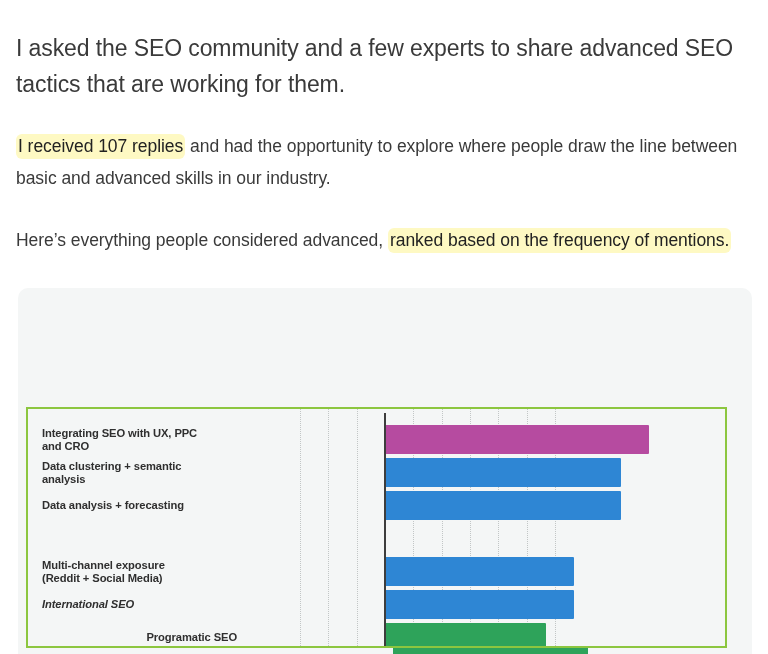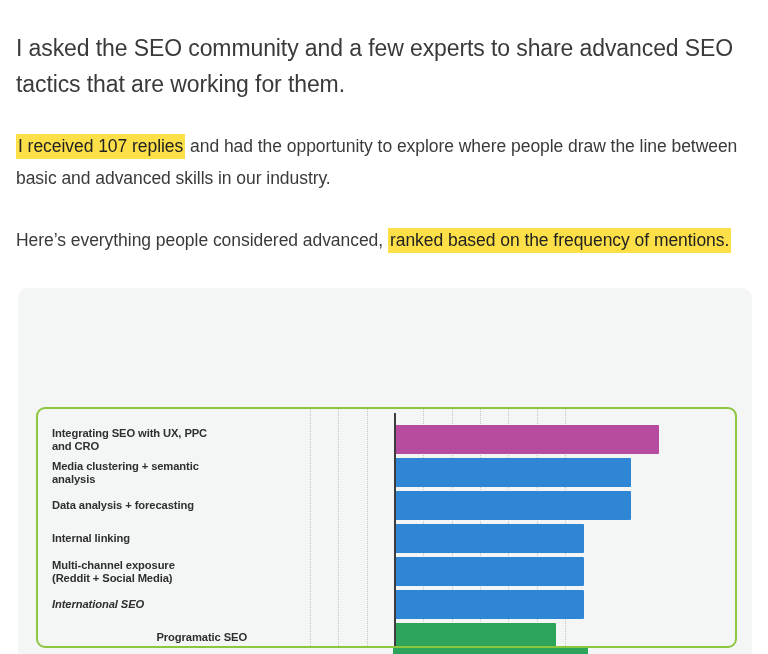--- a/index.html
+++ b/index.html
@@ -43,24 +43,25 @@
     font-size: 17.5px;
     line-height: 32px;
     letter-spacing: -0.05px;
     color: #3a3a3a;
   }
 
   .spacer-a { height: 20px; }
   .spacer-b { height: 22px; }
 
   .hl {
-    background: #fde047;
+    background: #fef9c3;
     color: #222222;
     padding: 2px 2px 3px 2px;
     box-decoration-break: clone;
+    border-radius: 6px;
     -webkit-box-decoration-break: clone;
   }
 
   
   .chart-card {
     position: absolute;
     left: 18px;
     top: 288px;
     width: 734px;
     height: 366px;
@@ -78,26 +79,26 @@
     line-height: 33px;
     font-weight: bold;
     color: #1b1b1b;
     letter-spacing: -0.6px;
     white-space: pre-line;
   }
 
   
   .plot-frame {
     position: absolute;
-    left: 18px;          
+    left: 8px;          
     top: 119px;          
     width: 701px;        
     height: 241px;
     border: 2px solid #8cc63f;
-    border-radius: 9px;
+    border-radius: 0;
     background: #f4f6f6;
     overflow: hidden;
   }
 
   .plot-inner {
     position: absolute;
     inset: 0;
   }
 
   
@@ -216,31 +217,27 @@
             <div class="gridline" style="left: 328.667px;"></div>
           </div>
 
         <div class="rows" id="rows">
             <div class="row" style="top: 14px;">
               <div class="row-label">Integrating SEO with UX, PPC
 and CRO</div>
               <div class="bar" style="width: 264.444px; background: rgb(182, 75, 160);"></div>
             </div>
             <div class="row" style="top: 47px;">
-              <div class="row-label">Media clustering + semantic
+              <div class="row-label">Data clustering + semantic
 analysis</div>
               <div class="bar" style="width: 236.111px; background: rgb(46, 134, 212);"></div>
             </div>
             <div class="row" style="top: 80px;">
               <div class="row-label">Data analysis + forecasting</div>
               <div class="bar" style="width: 236.111px; background: rgb(46, 134, 212);"></div>
-            </div>
-            <div class="row" style="top: 113px;">
-              <div class="row-label">Internal linking</div>
-              <div class="bar" style="width: 188.889px; background: rgb(46, 134, 212);"></div>
             </div>
             <div class="row" style="top: 146px;">
               <div class="row-label">Multi-channel exposure
 (Reddit + Social Media)</div>
               <div class="bar" style="width: 188.889px; background: rgb(46, 134, 212);"></div>
             </div>
             <div class="row" style="top: 179px; font-style: italic;">
               <div class="row-label">International SEO</div>
               <div class="bar" style="width: 188.889px; background: rgb(46, 134, 212);"></div>
             </div>

